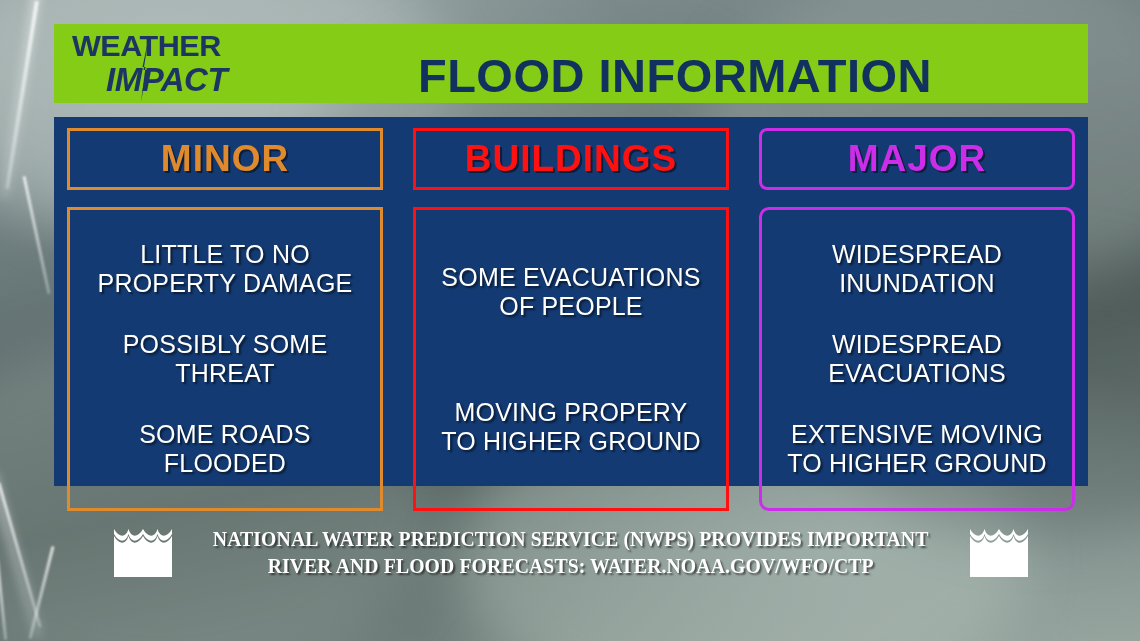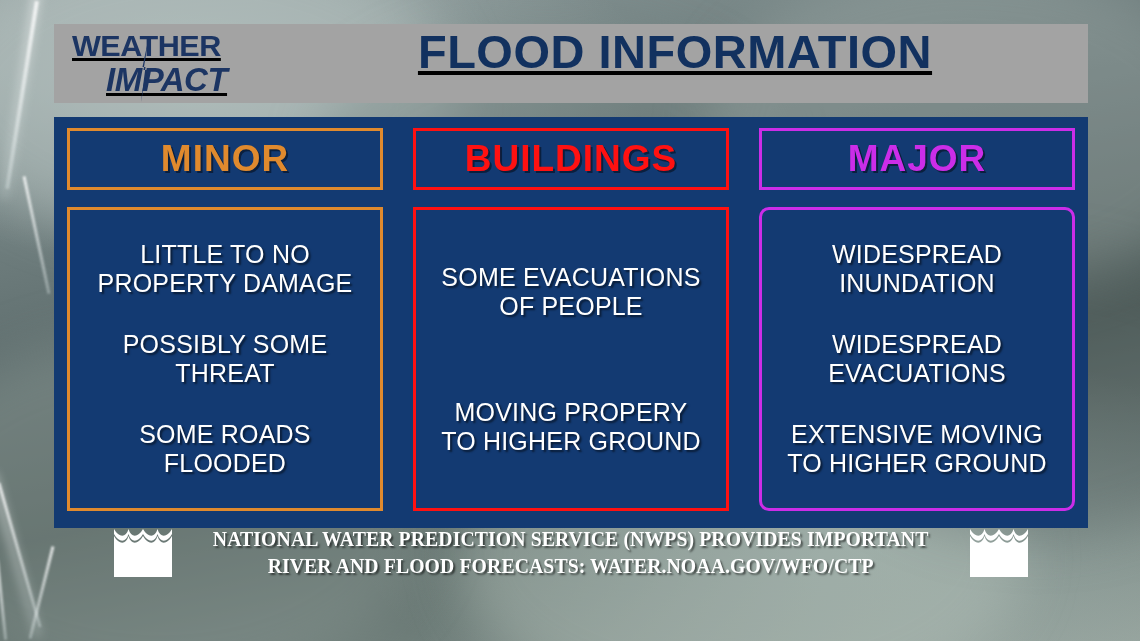--- a/index.html
+++ b/index.html
@@ -45,24 +45,23 @@
   #graphic {
     position:absolute;
     left:54px; top:24px;
     width:1034px; height:572px;
   }
 
   
   #header-bar {
     position:relative;
     height:79px;
-    background:#a3a3a3;
+    background:#84cc16;
     display:flex;
-    align-items:flex-start;
-    text-decoration:underline;
+    align-items:flex-end;
   }
   #brand-logo {
     width:232px; height:100%;
     position:relative;
     flex:0 0 auto;
     display:flex; flex-direction:column;
     justify-content:center;
     padding-left:18px;
   }
   .brand-line1 {
@@ -101,21 +100,21 @@
     font-weight:bold;
     color:#12315f;
     letter-spacing:0.5px;
     white-space:nowrap;
   }
 
   
   #panel {
     position:absolute;
     left:0; top:93px;
-    width:1034px; height:411px;
+    width:1034px; height:369px;
     background:#133a72;
     padding:11px 13px 0 13px;
   }
 
   #columns {
     display:flex;
     gap:30px;
     height:383px;
   }
   .column { flex:1 1 0; display:flex; flex-direction:column; }
@@ -232,21 +231,21 @@
         </div>
         <div class="cat-body" style="border-color:#FF1111;">
           <div class="cat-item">SOME EVACUATIONS
 OF PEOPLE</div>
           <div class="cat-item">MOVING PROPERY
 TO HIGHER GROUND</div>
         </div>
       </div>
 
       <div class="column">
-        <div class="cat-header" style="border-color:#CB2DE8;">
+        <div class="cat-header" style="border-color:#CB2DE8;border-radius:8px;">
           <span class="cat-header-text" style="color:#CB2DE8;">MAJOR</span>
         </div>
         <div class="cat-body" style="border-color:#CB2DE8;border-radius:10px;">
           <div class="cat-item">WIDESPREAD
 INUNDATION</div>
           <div class="cat-item">WIDESPREAD
 EVACUATIONS</div>
           <div class="cat-item">EXTENSIVE MOVING
 TO HIGHER GROUND</div>
         </div>

